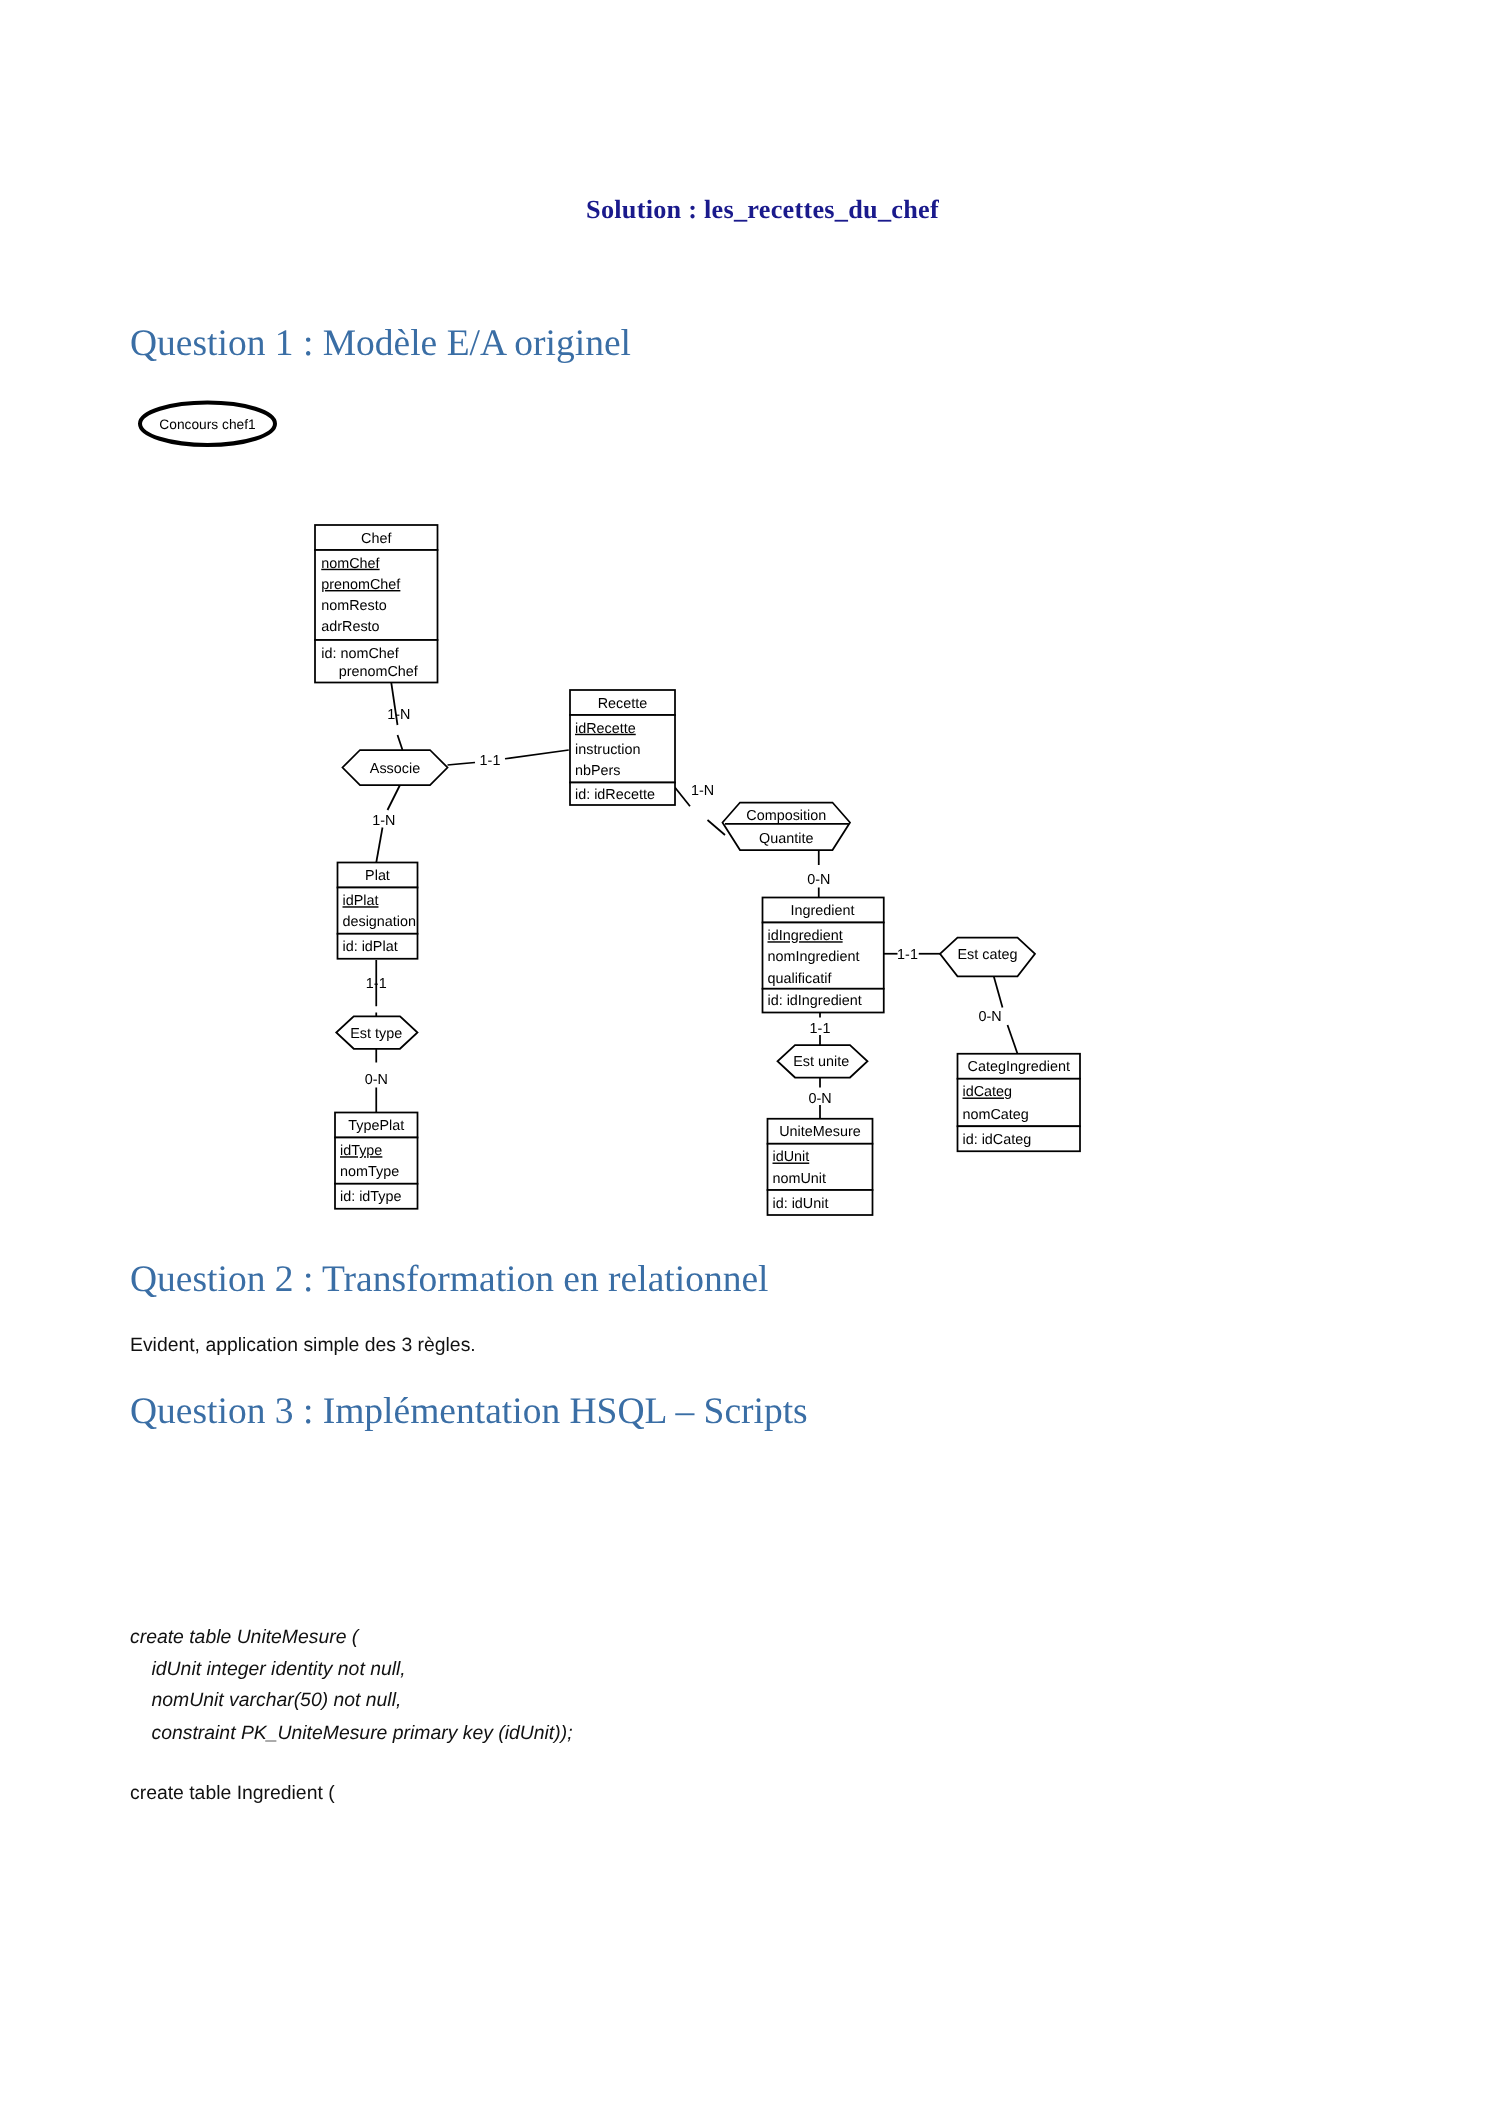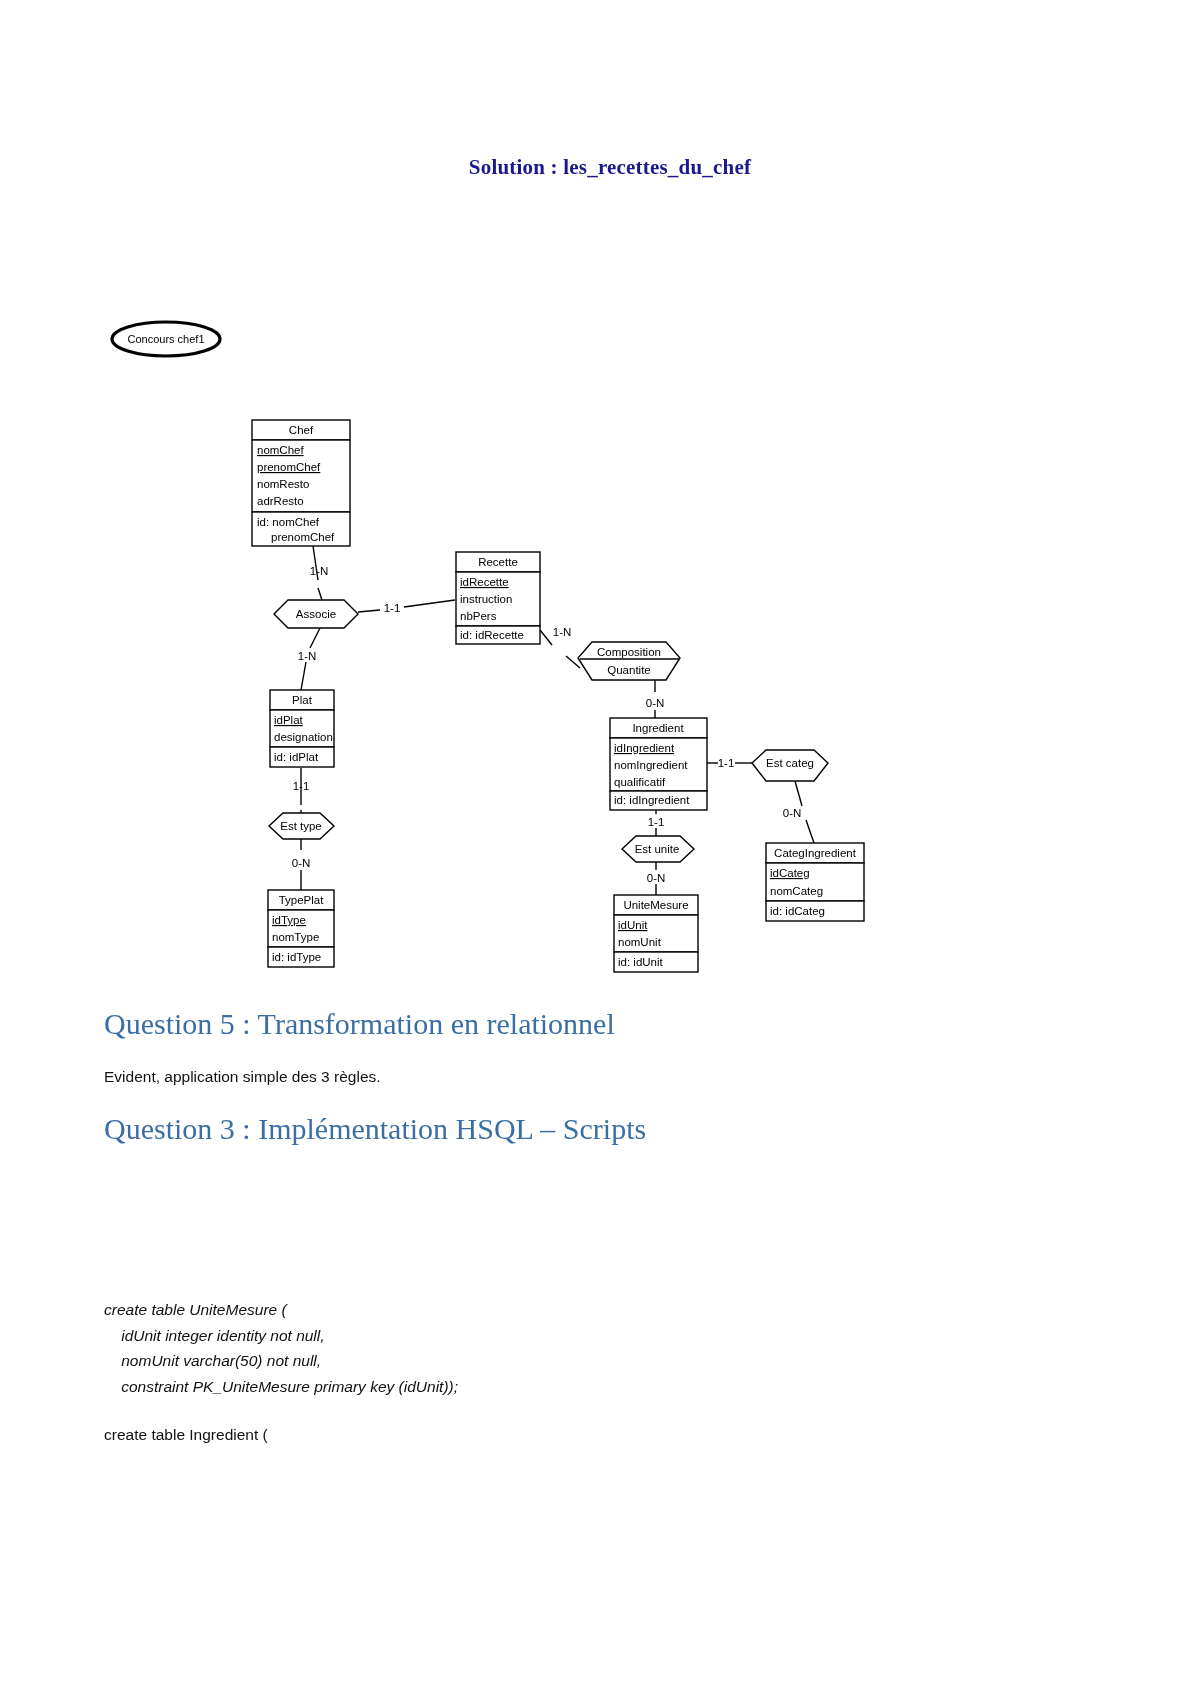--- a/index.html
+++ b/index.html
@@ -99,21 +99,22 @@
   text.card     { font-size: 11.5px; text-anchor: middle; }
   text.ell-label{ font-size: 11px; text-anchor: middle; }
 </style>
 </head>
 <body>
 
 <div class="page">
 
   <div class="doc-title">Solution : les_recettes_du_chef</div>
 
-  <div class="q-heading" id="q2-heading">Question 5 : Transformation en relationnel</div>
+  <div class="q-heading" id="q1-heading">Question 1 : Modèle E/A originel</div>
+  <div class="q-heading" id="q2-heading">Question 2 : Transformation en relationnel</div>
   <div class="q-heading" id="q3-heading">Question 3 : Implémentation HSQL – Scripts</div>
 
   <div class="body-text" id="q2-text">Evident, application simple des 3 règles.</div>
 
   <div class="code-block" id="script-2">create table UniteMesure (
     idUnit integer identity not null,
     nomUnit varchar(50) not null,
     constraint PK_UniteMesure primary key (idUnit));</div>
   <div class="code-block" id="script-3">create table Ingredient (</div>
 

